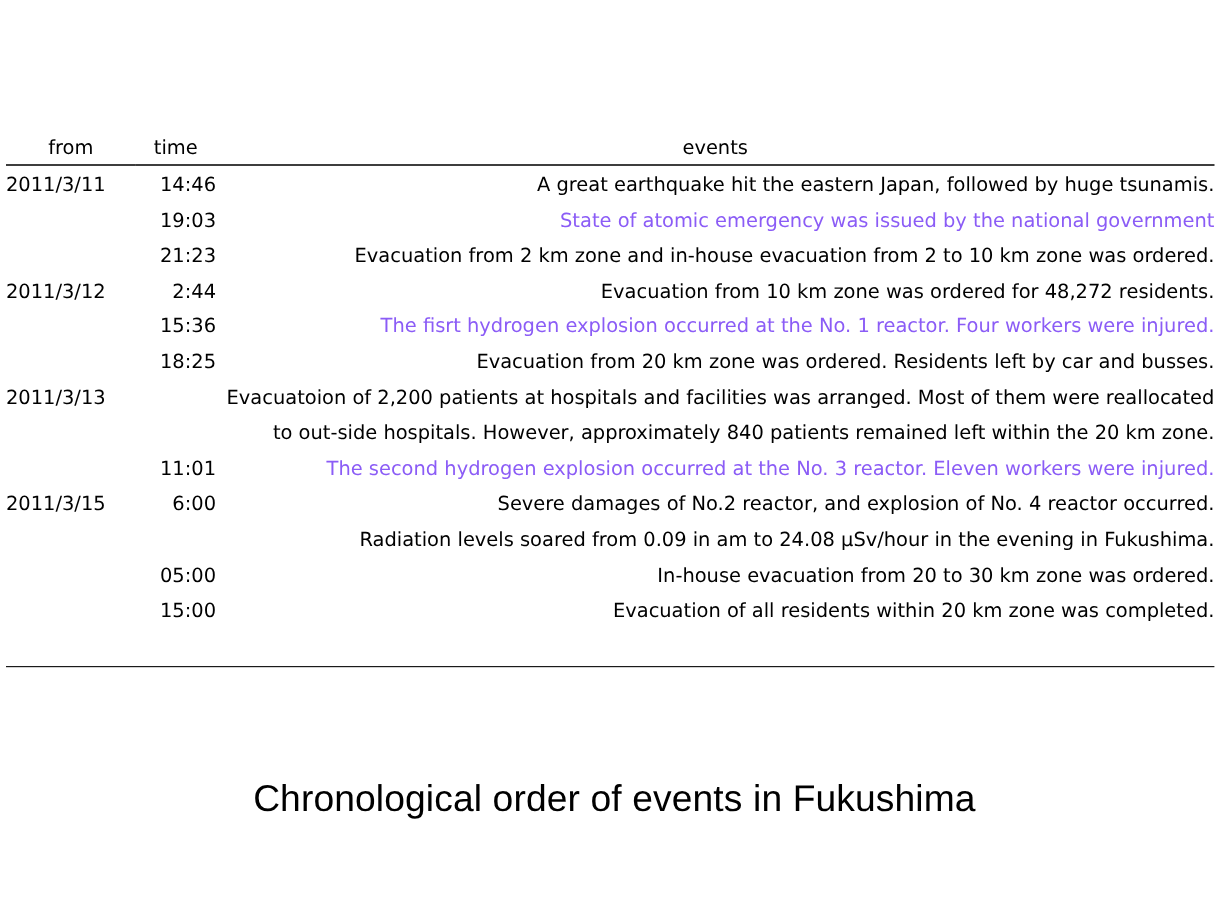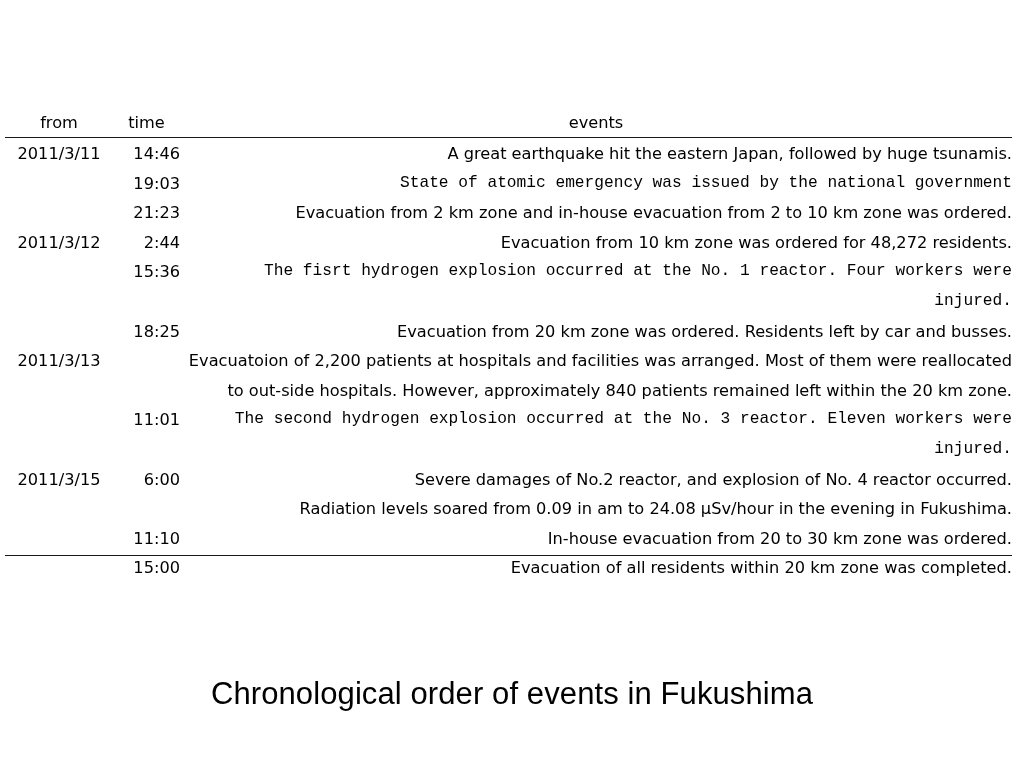--- a/index.html
+++ b/index.html
@@ -55,44 +55,44 @@
   }
 
   table.timeline tbody tr:first-child td { padding-top: 1px; }
 
   table.timeline td {
     padding: 0;
     vertical-align: top;
     font-size: 16.2px;
     line-height: 29.6px;
   }
-  td.d-date  { text-align: center;  padding-left: 3px; white-space: nowrap; }
+  td.d-date  { text-align: left;  padding-left: 3px; white-space: nowrap; }
   td.d-time  { text-align: right; padding-right: 6px; white-space: nowrap; }
   td.d-event { text-align: right;  padding-left: 14px; }
 
   table.timeline tbody tr.last-row td {
     padding-bottom: 2px;
   }
 
   #bottom-rule {
     position: absolute;
     left: 5px;
     width: 1007px;
     height: 0;
     border-top: 1.6px solid #1a1a1a;
     top: 632px;
   }
 
-  .red { color: #000000; font-family: Liberation Mono, monospace; }
+  .red { color: #8b5cf6; }
 
   
   #caption {
     position: absolute;
     left: 0;
-    top: 674px;
+    top: 646px;
     width: 1024px;
     text-align: center;
     font-family: "Liberation Sans", sans-serif;
     font-size: 31px;
     line-height: 40px;
     color: #000000;
     letter-spacing: 0.1px;
   }
 </style>
 </head>
@@ -158,21 +158,21 @@
           <td class="d-time">6:00</td>
           <td class="d-event">Severe damages of No.2 reactor, and explosion of No. 4 reactor occurred.</td>
         </tr>
         <tr>
           <td class="d-date"></td>
           <td class="d-time"></td>
           <td class="d-event">Radiation levels soared from 0.09 in am to 24.08 µSv/hour in the evening in Fukushima.</td>
         </tr>
         <tr>
           <td class="d-date"></td>
-          <td class="d-time">11:10</td>
+          <td class="d-time">05:00</td>
           <td class="d-event">In-house evacuation from 20 to 30 km zone was ordered.</td>
         </tr>
         <tr class="last-row">
           <td class="d-date"></td>
           <td class="d-time">15:00</td>
           <td class="d-event">Evacuation of all residents within 20 km zone was completed.</td>
         </tr>
       </tbody>
   </table>
 </div>

